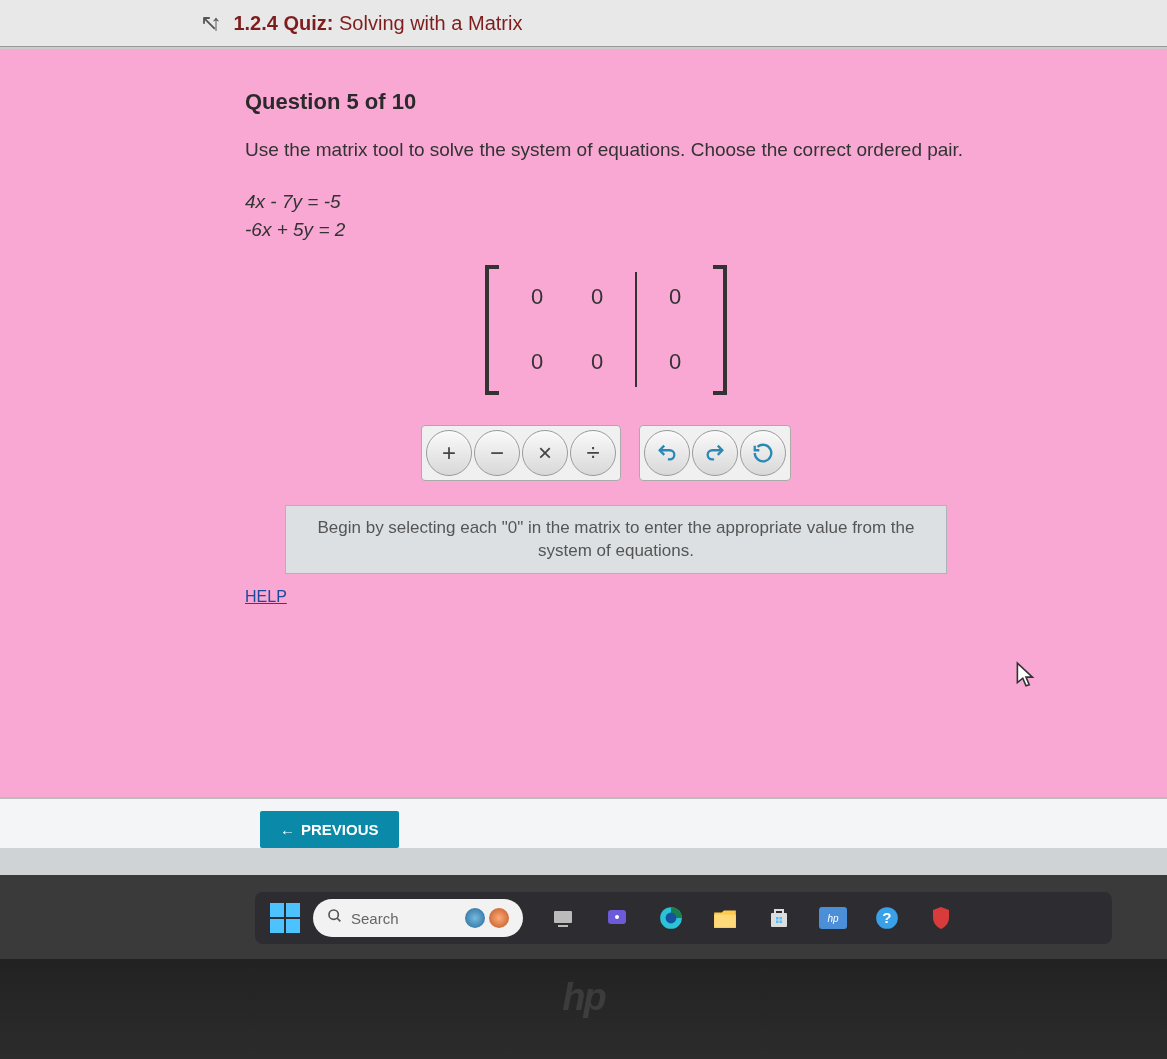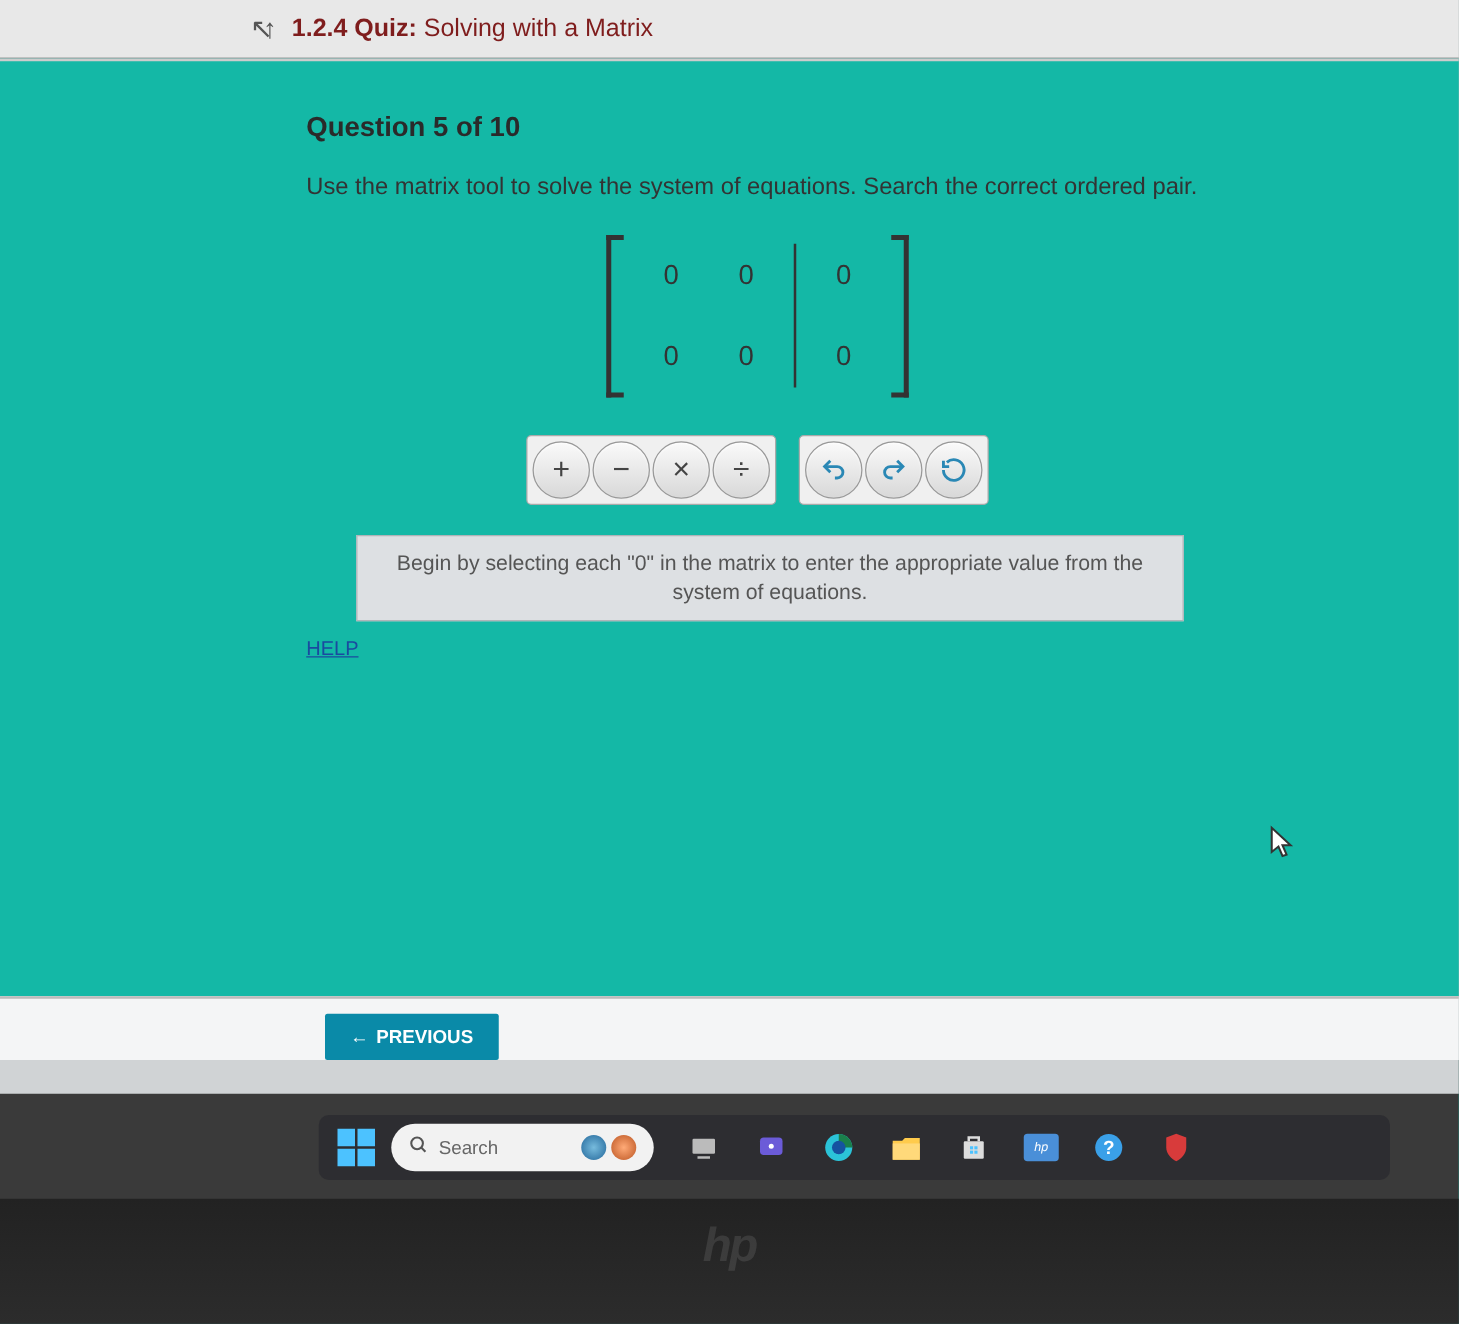--- a/index.html
+++ b/index.html
@@ -31,21 +31,21 @@
       font-size: 22px;
       color: #555;
       cursor: pointer;
     }
     .quiz-title {
       font-weight: normal;
       color: #7f1d1d;
     }
     .quiz-title-bold { font-weight: bold; }
     .content-area {
-      background: #14b8a6;
+      background: #f9a8d4;
       margin: 0;
       padding: 40px 200px 20px 245px;
       height: 750px;
       border-top: 2px solid #ccc;
     }
     .question-number {
       font-size: 22px;
       font-weight: bold;
       color: #2a2a2a;
       margin-bottom: 22px;
@@ -276,21 +276,25 @@
     <span class="up-arrow">↖︎</span>
     <span class="up-arrow" style="transform:rotate(45deg);margin-left:-14px;opacity:0"></span>
     <span class="up-arrow" style="margin-left:-18px;">↑</span>
     <span class="quiz-title">
       <span class="quiz-title-bold">1.2.4 Quiz:</span><span> Solving with a Matrix</span>
     </span>
   </div>
 
   <div class="content-area">
     <div class="question-number">Question 5 of 10</div>
-    <div class="question-text">Use the matrix tool to solve the system of equations. Search the correct ordered pair.</div>
+    <div class="question-text">Use the matrix tool to solve the system of equations. Choose the correct ordered pair.</div>
+    <div class="equations">
+      <div>4x - 7y = -5</div>
+      <div>-6x + 5y = 2</div>
+    </div>
 
     <div class="matrix-wrap">
       <div class="matrix">
         <div class="bracket bracket-left"></div>
         <div class="matrix-cells">
           <div class="matrix-cell">0</div>
           <div class="matrix-cell">0</div>
           <div class="matrix-cell">0</div>
           <div class="matrix-cell">0</div>
         </div>

